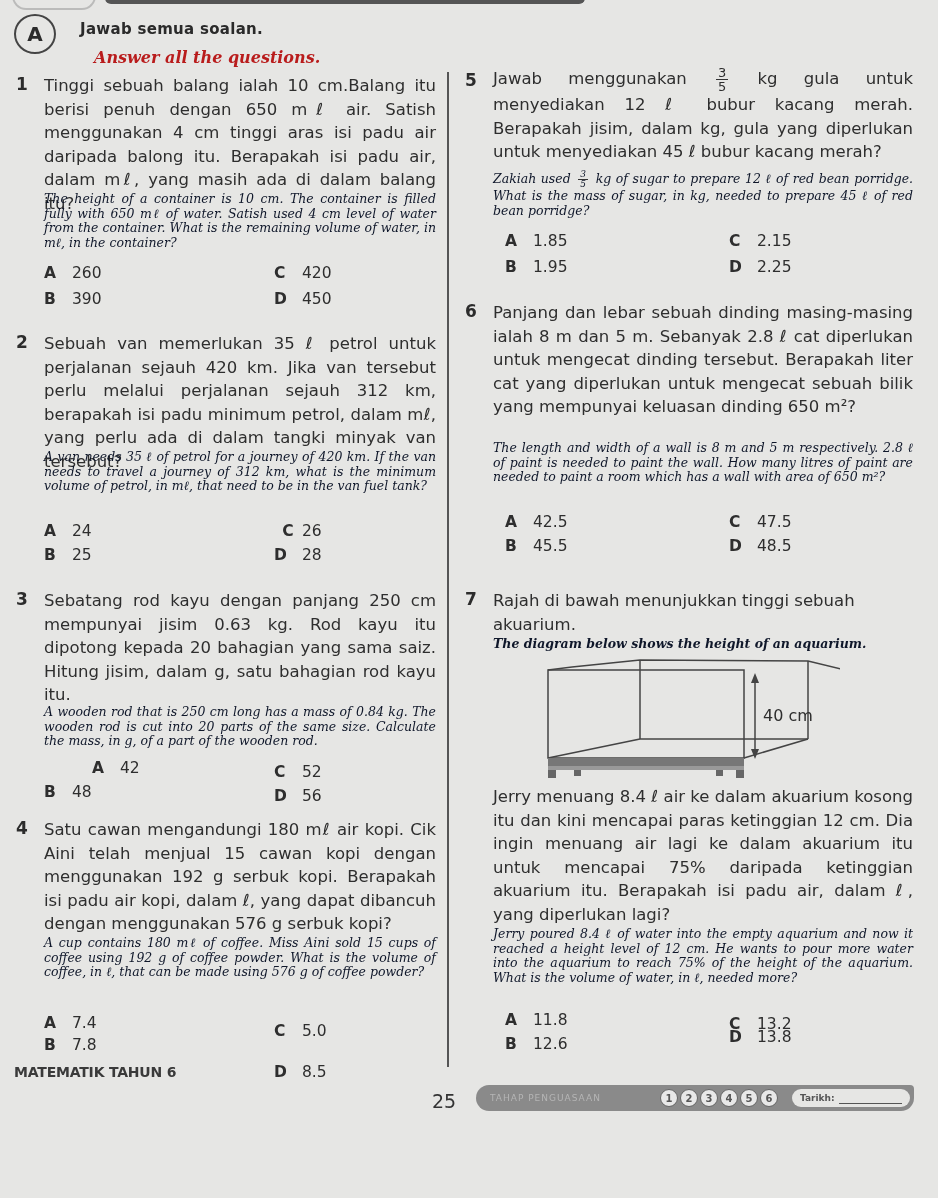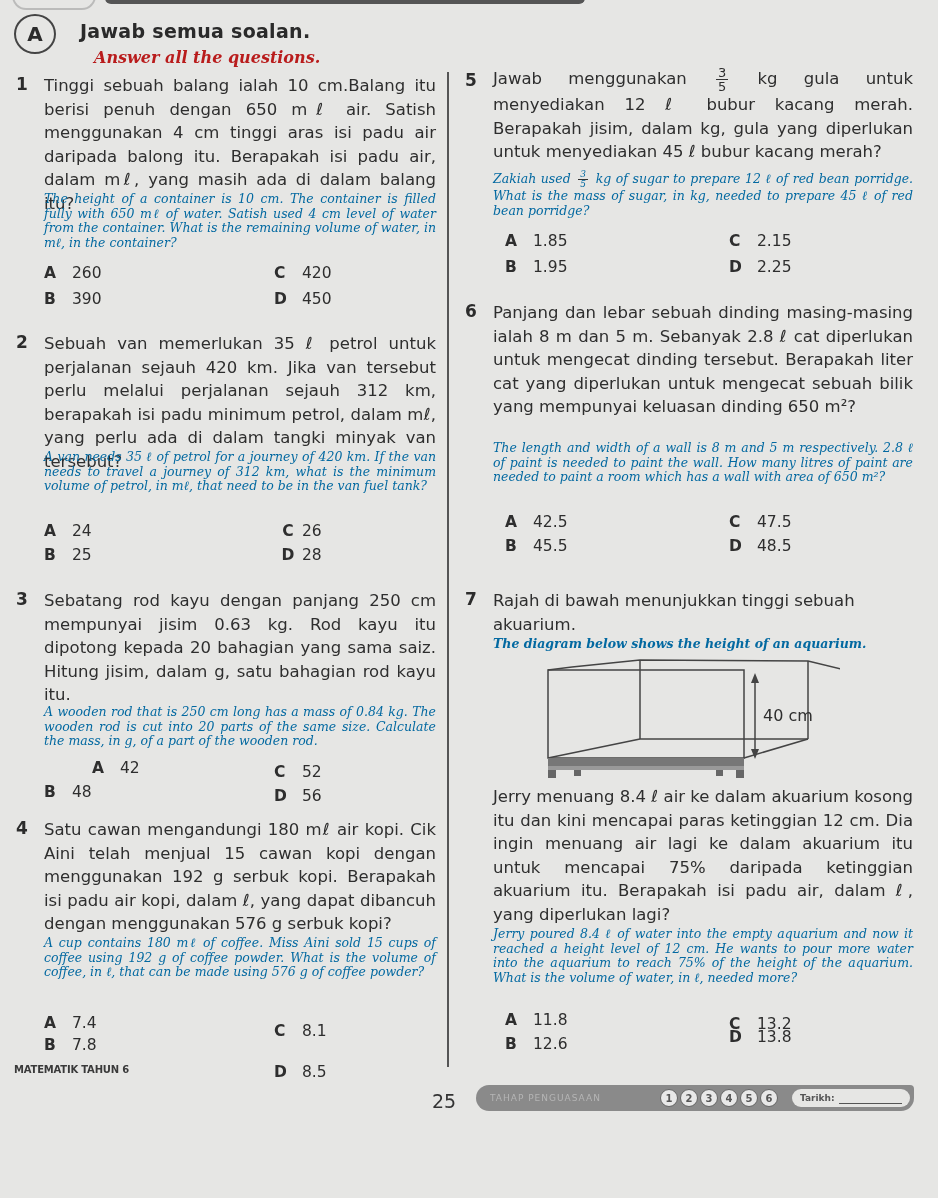--- a/index.html
+++ b/index.html
@@ -21,21 +21,21 @@
   }
   .section-header { position: absolute; left: 14px; top: 14px; }
   .section-circle {
     position: absolute; left: 0; top: 0; width: 38px; height: 36px;
     border: 2px solid #444; border-radius: 50%;
     display: flex; align-items: center; justify-content: center;
     font-weight: bold; font-size: 20px;
   }
   .section-title {
     position: absolute; left: 66px; top: 6px; white-space: nowrap;
-    font-weight: bold; font-size: 19px; letter-spacing: .3px; color: #2a2a2a;
+    font-weight: bold; font-size: 15px; letter-spacing: .3px; color: #2a2a2a;
   }
   .section-sub {
     position: absolute; left: 80px; top: 34px; white-space: nowrap;
     font-family: "DejaVu Serif", serif; font-style: italic; font-weight: bold;
     font-size: 16px; color: #b91c1c;
   }
   .divider {
     position: absolute; left: 447px; top: 72px; width: 2px; height: 995px; background: #555;
   }
   .q { position: absolute; }
@@ -43,33 +43,33 @@
     position: absolute; left: 0; top: 0; font-size: 17px; font-weight: bold;
   }
   .q .malay {
     position: absolute; left: 28px; top: 0;
     font-size: 16.5px; line-height: 23.5px; color: #2e2e2e;
     text-align: justify;
   }
   .q .eng {
     position: absolute; left: 28px;
     font-family: "DejaVu Serif", serif; font-style: italic;
-    font-size: 12.5px; line-height: 14.5px; color: #0369a1;
+    font-size: 12.5px; line-height: 14.5px; color: #0f172a;
     text-align: justify;
   }
   .opt {
     position: absolute; font-size: 15.5px; white-space: nowrap; color: #2e2e2e;
   }
   .opt .letter { font-weight: bold; display: inline-block; width: 28px; }
   .aquarium { position: absolute; left: 540px; top: 655px; width: 300px; height: 130px; }
   .aq-label {
     position: absolute; left: 763px; top: 706px; font-size: 16px; color: #2e2e2e;
   }
   .footer-left {
-    position: absolute; left: 14px; top: 1064px; font-size: 10px; font-weight: bold;
+    position: absolute; left: 14px; top: 1064px; font-size: 14px; font-weight: bold;
     letter-spacing: -.2px; color: #3a3a3a;
   }
   .page-num {
     position: absolute; left: 432px; top: 1090px; font-size: 19px; color: #333;
   }
   .footer-bar {
     position: absolute; left: 476px; top: 1085px; width: 438px; height: 26px;
     background: #8a8a8a; border-radius: 13px 4px 13px 13px;
     display: flex; align-items: center; gap: 8px;
   }
@@ -117,39 +117,39 @@
     <div class="opt" style="left:258px; top:216px;"><span class="letter">D</span><span>450</span></div>
   </div>
 
   <div class="q" style="left:16px; top:332px; width:420px; height:240px;">
     <div class="num">2</div>
     <div class="malay" style="width:392px;">Sebuah van memerlukan 35 ℓ petrol untuk perjalanan sejauh 420 km. Jika van tersebut perlu melalui perjalanan sejauh 312 km, berapakah isi padu minimum petrol, dalam mℓ, yang perlu ada di dalam tangki minyak van tersebut?</div>
     <div class="eng" style="top:118px; width:392px;">A van needs 35 ℓ of petrol for a journey of 420 km. If the van needs to travel a journey of 312 km, what is the minimum volume of petrol, in mℓ, that need to be in the van fuel tank?</div>
     <div class="opt" style="left:28px; top:190px;"><span class="letter">A</span><span>24</span></div>
     <div class="opt" style="left:258px; top:190px;text-align:center;"><span class="letter">C</span><span>26</span></div>
     <div class="opt" style="left:28px; top:214px;"><span class="letter">B</span><span>25</span></div>
-    <div class="opt" style="left:258px; top:214px;text-align:center;"><span class="letter">D</span><span>28</span></div>
+    <div class="opt" style="left:258px; top:214px;"><span class="letter">D</span><span>28</span></div>
   </div>
 
   <div class="q" style="left:16px; top:589px; width:420px; height:220px;">
     <div class="num">3</div>
     <div class="malay" style="width:392px;">Sebatang rod kayu dengan panjang 250 cm mempunyai jisim 0.63 kg. Rod kayu itu dipotong kepada 20 bahagian yang sama saiz. Hitung jisim, dalam g, satu bahagian rod kayu itu.</div>
     <div class="eng" style="top:116px; width:392px;">A wooden rod that is 250 cm long has a mass of 0.84 kg. The wooden rod is cut into 20 parts of the same size. Calculate the mass, in g, of a part of the wooden rod.</div>
     <div class="opt" style="left:28px; top:170px;margin-left:48px;"><span class="letter">A</span><span>42</span></div>
     <div class="opt" style="left:258px; top:174px;"><span class="letter">C</span><span>52</span></div>
     <div class="opt" style="left:28px; top:194px;"><span class="letter">B</span><span>48</span></div>
     <div class="opt" style="left:258px; top:198px;"><span class="letter">D</span><span>56</span></div>
   </div>
 
   <div class="q" style="left:16px; top:818px; width:420px; height:220px;">
     <div class="num">4</div>
     <div class="malay" style="width:392px;">Satu cawan mengandungi 180 mℓ air kopi. Cik Aini telah menjual 15 cawan kopi dengan menggunakan 192 g serbuk kopi. Berapakah isi padu air kopi, dalam ℓ, yang dapat dibancuh dengan menggunakan 576 g serbuk kopi?</div>
     <div class="eng" style="top:118px; width:392px;">A cup contains 180 mℓ of coffee. Miss Aini sold 15 cups of coffee using 192 g of coffee powder. What is the volume of coffee, in ℓ, that can be made using 576 g of coffee powder?</div>
     <div class="opt" style="left:28px; top:196px;"><span class="letter">A</span><span>7.4</span></div>
-    <div class="opt" style="left:258px; top:204px;"><span class="letter">C</span><span>8.1</span></div>
+    <div class="opt" style="left:258px; top:204px;"><span class="letter">C</span><span>5.0</span></div>
     <div class="opt" style="left:28px; top:218px;"><span class="letter">B</span><span>7.8</span></div>
     <div class="opt" style="left:258px; top:212px;margin-top:33px;"><span class="letter">D</span><span>8.5</span></div>
   </div>
 
   <div class="q" style="left:465px; top:66px; width:450px; height:210px;">
     <div class="num" style="top:4px;">5</div>
     <div class="malay" style="width:420px;">
       <span>Jawab menggunakan</span>
       <span class="frac">
           <span class="n">3</span>

